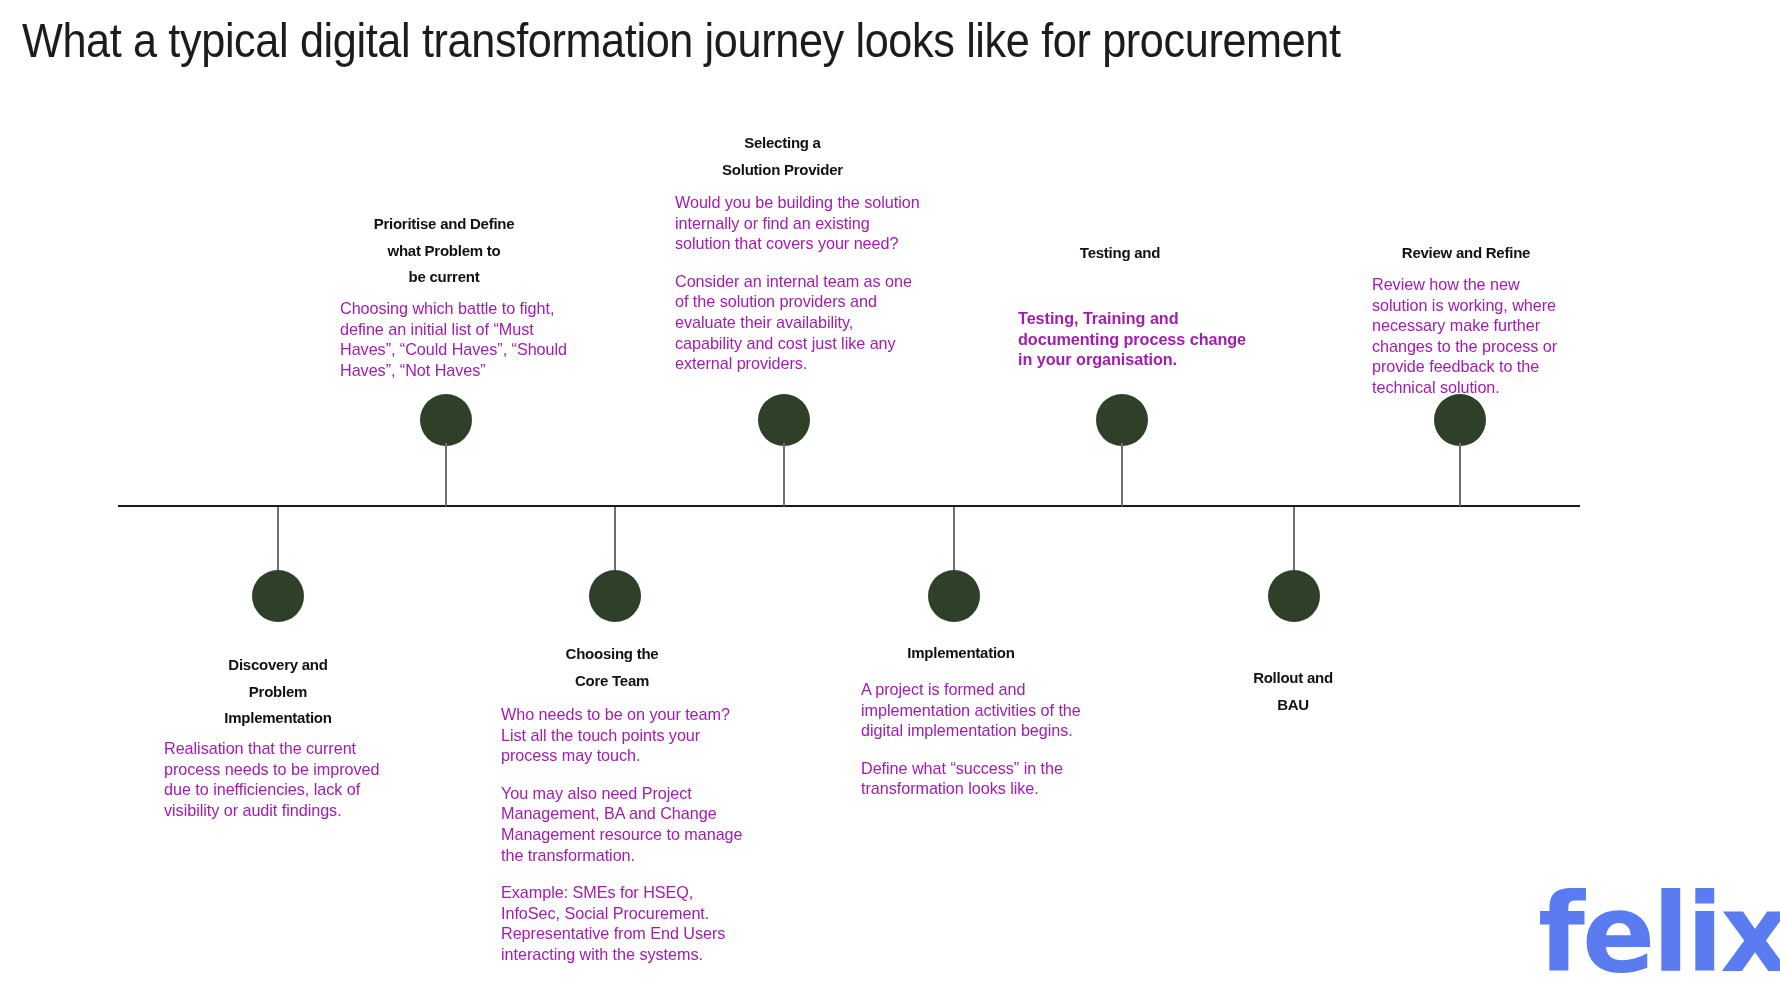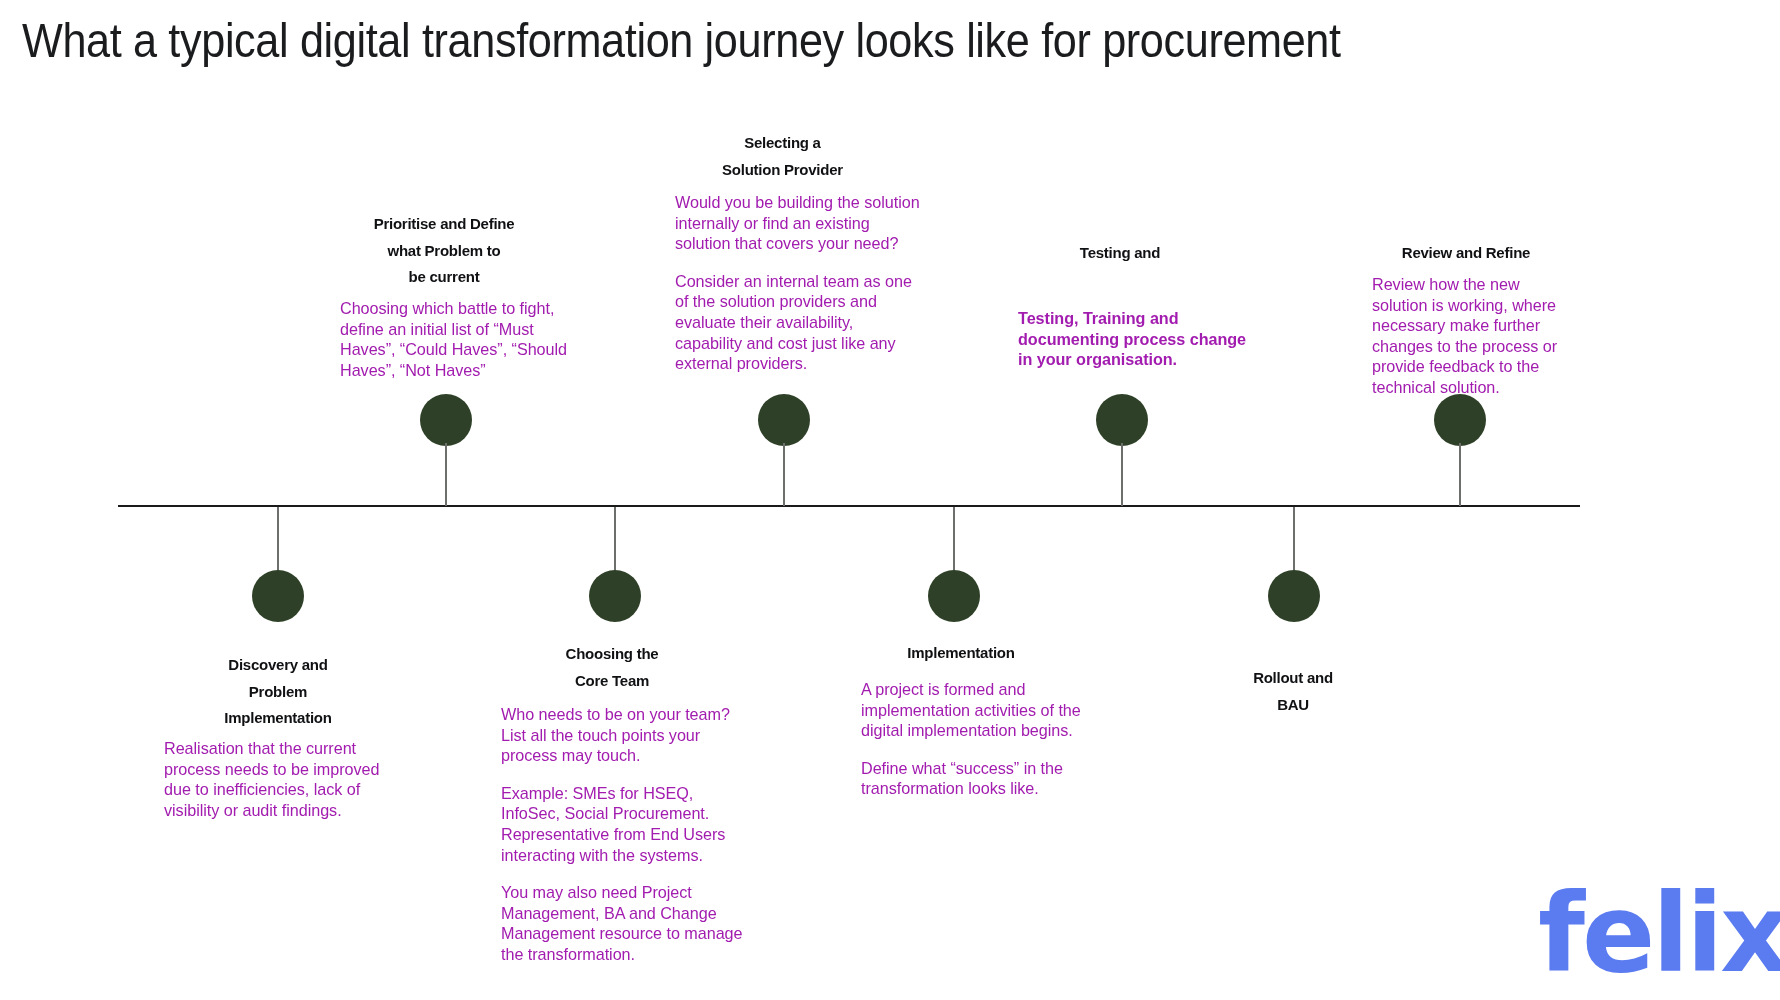--- a/index.html
+++ b/index.html
@@ -130,22 +130,22 @@
 
 <div class="milestone">
   <div class="stem" style="left:614px; top:507px; height:70px;"></div>
   <div class="node-dot" style="left:589px; top:570px;"></div>
   <div class="ms-head ta-center" style="left:492px; top:641px; width:240px;">
     <div>Choosing the</div>
     <div>Core Team</div>
   </div>
   <div class="ms-body ta-left" style="left:501px; top:704px; width:250px;">
     <p>Who needs to be on your team? List all the touch points your process may touch.</p>
+    <p>You may also need Project Management, BA and Change Management resource to manage the transformation.</p>
     <p>Example: SMEs for HSEQ, InfoSec, Social Procurement. Representative from End Users interacting with the systems.</p>
-    <p>You may also need Project Management, BA and Change Management resource to manage the transformation.</p>
   </div>
 </div>
 
 <div class="milestone">
   <div class="node-dot" style="left:758px; top:394px;"></div>
   <div class="stem" style="left:783px; top:443px; height:63px;"></div>
   <div class="ms-head ta-center" style="left:665px; top:130px; width:235px;">
     <div>Selecting a</div>
     <div>Solution Provider</div>
   </div>

